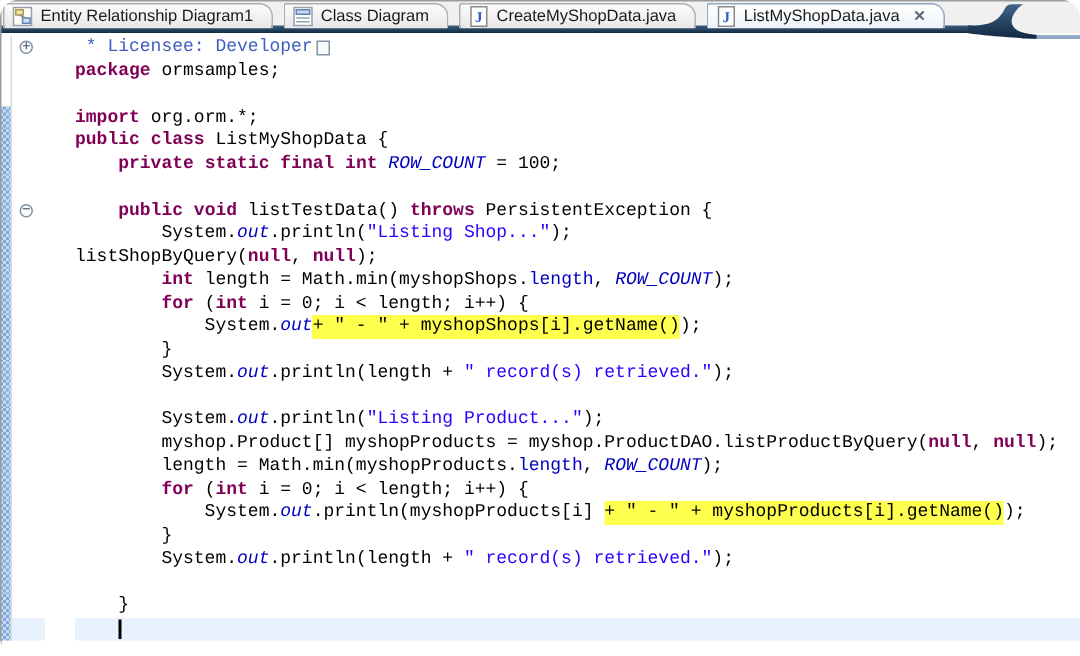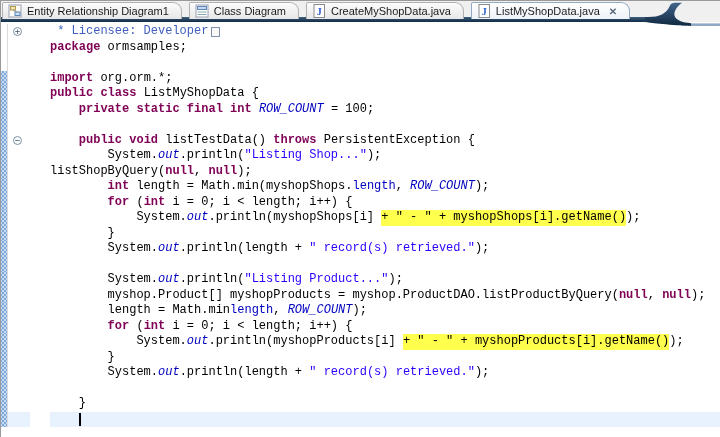--- a/index.html
+++ b/index.html
@@ -1,17 +1,17 @@
 <!DOCTYPE html>
 <html style="--keyword: #7f0055; --string: #2a00ff; --javadoc: #3f5fbf; --field: #0000c0; --highlight-bg: #ffff4d; --current-line-bg: #e8f2fe; --diff-dark: #7ea8d8; --diff-light: #c6dcf4; --tab-band-top: #3e5f80; --tab-band-bottom: #122b44; --tab-line: #8fa8c4;"><head>
 <meta charset="utf-8">
 <style>
   html,body{margin:0;padding:0;background:#fff;}
   .screen{position:relative;width:720px;height:437px;overflow:hidden;background:#fff;
-          font-family:"Liberation Sans",sans-serif;}
+          font-family:"Liberation Sans",sans-serif;border-radius:12px;}
   .wborder{position:absolute;left:0;top:0;bottom:0;width:1px;background:#9a9a9a;z-index:9;}
 
   
   .tabbar{position:absolute;left:0;top:0;width:720px;height:24px;
           background:linear-gradient(#f0f0f0 0,#f0f0f0 21px,#ffffff 21px);
           border-top:1px solid #9a9a9a;box-sizing:border-box;}
   .band{position:absolute;left:0;top:16px;width:648px;height:5px;
         background:linear-gradient(var(--tab-band-top),var(--tab-band-bottom));z-index:1;}
   .swoosh{position:absolute;left:645px;top:0;width:75px;height:26px;z-index:1;}
   .tabs{position:absolute;left:2px;top:1px;display:flex;gap:7px;align-items:flex-start;z-index:2;}
@@ -177,21 +177,21 @@
         <span class="code"><span class="p">        </span><span class="k">int</span><span class="p"> length = Math.</span><span class="m">min</span><span class="p">(myshopShops.</span><span class="fd">length</span><span class="p">, </span><span class="sf">ROW_COUNT</span><span class="p">);</span></span>
       </div>
       <div class="line">
         <span class="strip diff"></span>
         <span class="gutter"></span>
         <span class="code"><span class="p">        </span><span class="k">for</span><span class="p"> (</span><span class="k">int</span><span class="p"> i = 0; i &lt; length; i++) {</span></span>
       </div>
       <div class="line">
         <span class="strip diff"></span>
         <span class="gutter"></span>
-        <span class="code"><span class="p">            System.</span><span class="sf">out</span><span class="p">.println(myshopShops[i] </span><span class="h">+ " - " + myshopShops[i].getName()</span><span class="p">);</span></span>
+        <span class="code"><span class="p">            System.</span><span class="sf">out</span><span class="h">+ " - " + myshopShops[i].getName()</span><span class="p">);</span></span>
       </div>
       <div class="line">
         <span class="strip diff"></span>
         <span class="gutter"></span>
         <span class="code"><span class="p">        }</span></span>
       </div>
       <div class="line">
         <span class="strip diff"></span>
         <span class="gutter"></span>
         <span class="code"><span class="p">        System.</span><span class="sf">out</span><span class="p">.println(length + </span><span class="s">" record(s) retrieved."</span><span class="p">);</span></span>
@@ -207,21 +207,21 @@
         <span class="code"><span class="p">        System.</span><span class="sf">out</span><span class="p">.println(</span><span class="s">"Listing Product..."</span><span class="p">);</span></span>
       </div>
       <div class="line">
         <span class="strip diff"></span>
         <span class="gutter"></span>
         <span class="code"><span class="p">        myshop.Product[] myshopProducts = myshop.ProductDAO.</span><span class="m">listProductByQuery</span><span class="p">(</span><span class="k">null</span><span class="p">, </span><span class="k">null</span><span class="p">);</span></span>
       </div>
       <div class="line">
         <span class="strip diff"></span>
         <span class="gutter"></span>
-        <span class="code"><span class="p">        length = Math.</span><span class="m">min</span><span class="fd">length</span><span class="p">, </span><span class="sf">ROW_COUNT</span><span class="p">);</span></span>
+        <span class="code"><span class="p">        length = Math.</span><span class="m">min</span><span class="p">(myshopProducts.</span><span class="fd">length</span><span class="p">, </span><span class="sf">ROW_COUNT</span><span class="p">);</span></span>
       </div>
       <div class="line">
         <span class="strip diff"></span>
         <span class="gutter"></span>
         <span class="code"><span class="p">        </span><span class="k">for</span><span class="p"> (</span><span class="k">int</span><span class="p"> i = 0; i &lt; length; i++) {</span></span>
       </div>
       <div class="line">
         <span class="strip diff"></span>
         <span class="gutter"></span>
         <span class="code"><span class="p">            System.</span><span class="sf">out</span><span class="p">.println(myshopProducts[i] </span><span class="h">+ " - " + myshopProducts[i].getName()</span><span class="p">);</span></span>

